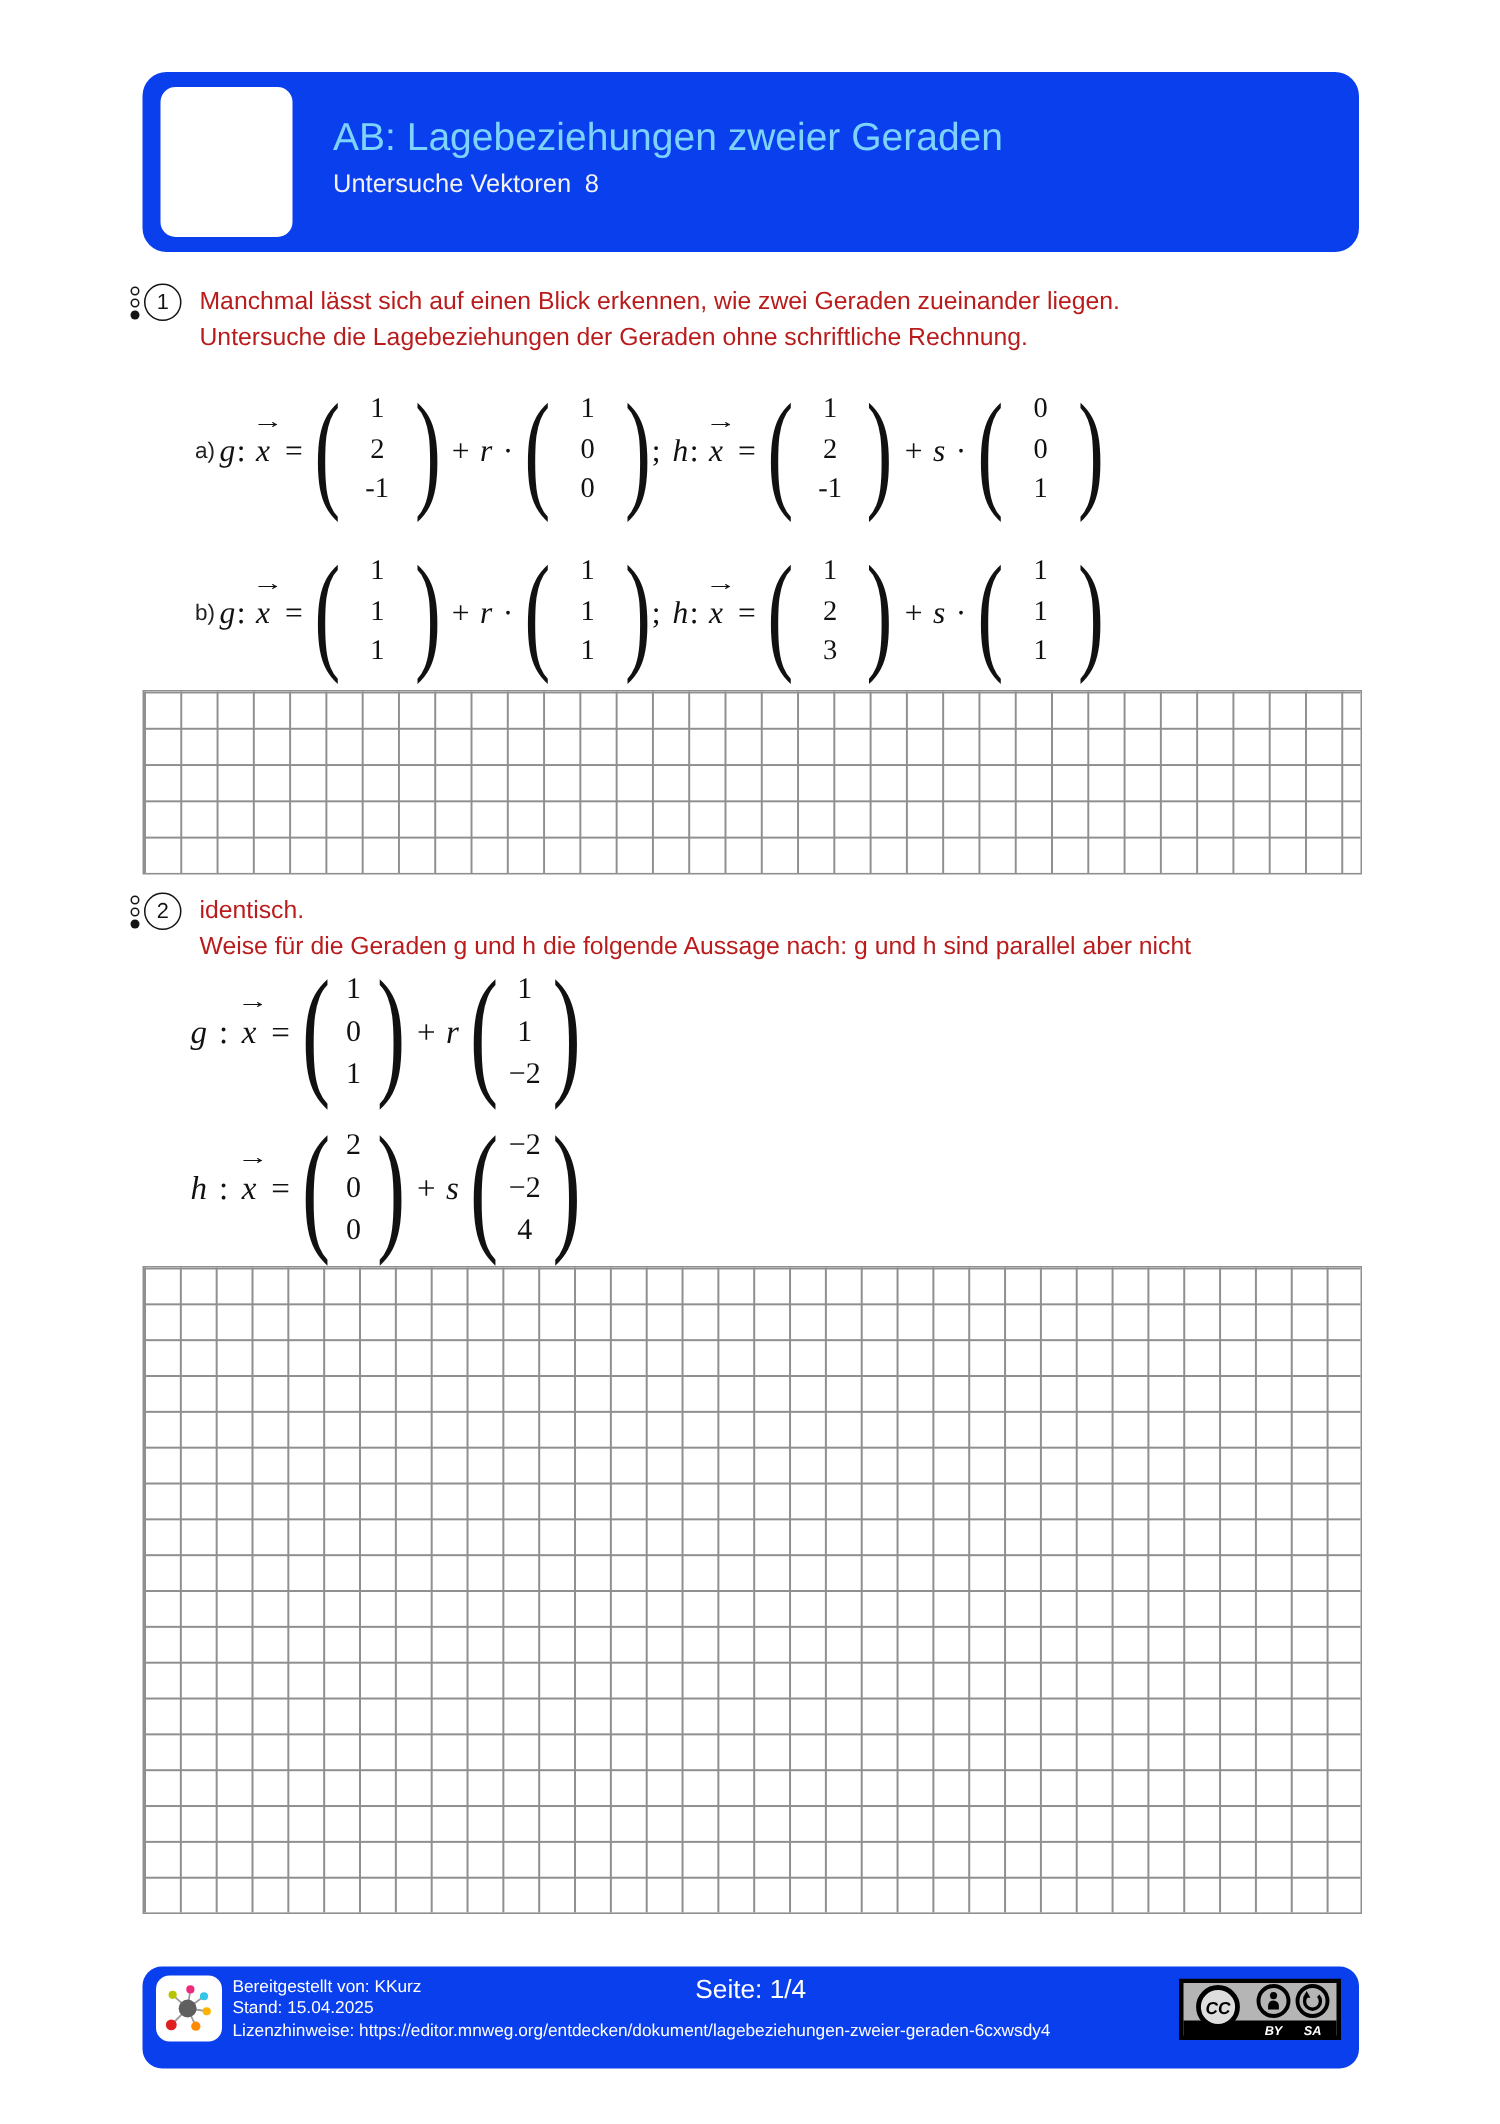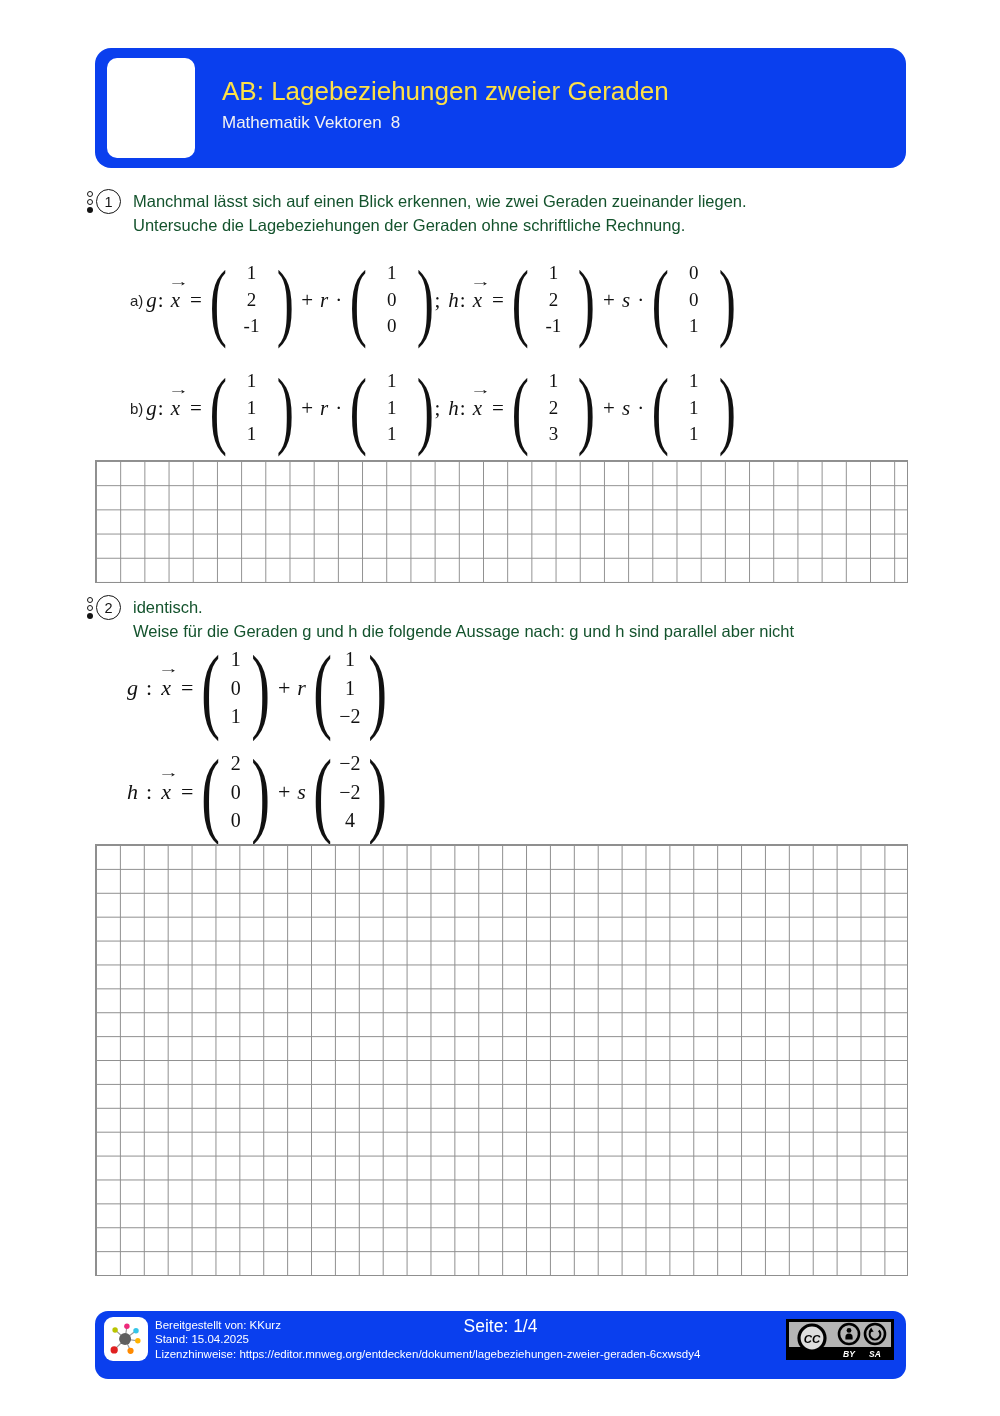--- a/index.html
+++ b/index.html
@@ -5,33 +5,33 @@
   html,body{margin:0;padding:0;background:#e8e8e8;}
   #page{position:relative;width:1000px;height:1416px;background:#ffffff;overflow:hidden;
         font-family:"Liberation Sans",sans-serif;color:#212121;}
   .abs{position:absolute;}
 
   
   .bluebar{background:#0a3fee;color:#fff;}
   #header{left:95px;top:48px;width:811px;height:120px;border-radius:16px;}
   #header .logo{position:absolute;left:12px;top:10px;width:88px;height:100px;background:#fff;border-radius:10px;}
   #header .titles{position:absolute;left:127px;top:27px;}
-  #header .title{font-size:26px;line-height:32px;font-weight:500;color:#fde047;}
+  #header .title{font-size:26px;line-height:32px;font-weight:500;color:#7dd3fc;}
   #header .subtitle{font-size:17px;line-height:22px;margin-top:5px;color:#f2f2f2;display:flex;gap:9px;}
 
   
   .tmark{display:flex;align-items:center;gap:3px;}
   .dots{display:flex;flex-direction:column;align-items:center;gap:2px;}
   .dots i{display:block;width:6px;height:6px;border-radius:50%;box-sizing:border-box;}
   .dots .ring{border:1.4px solid #141414;}
   .dots .dot{background:#141414;}
   .numcirc{width:23px;height:23px;border:1.6px solid #141414;border-radius:50%;
            display:flex;align-items:center;justify-content:center;
            font-size:14.5px;font-weight:500;color:#141414;}
-  .ttext{font-size:16.5px;line-height:23.5px;color:#14532d;}
+  .ttext{font-size:16.5px;line-height:23.5px;color:#b91c1c;}
 
   
   .eq{display:flex;align-items:center;font-family:"Liberation Serif",serif;font-size:21px;color:#111;}
   .eq2{font-size:22px;}
   .eq .lbl{font-family:"Liberation Sans",sans-serif;font-size:15px;color:#222;margin-right:3px;}
   .var{font-style:italic;}
   .pn{margin:0 6px 0 1px;}
   .op{margin:0 7px;}
   .vx{position:relative;display:inline-block;margin:0 3px 0 1px;}
   .vx .ar{position:absolute;left:-3px;top:-14px;font-size:14px;font-style:normal;
@@ -64,21 +64,21 @@
 </head>
 <body>
 
 <div id="page">
 
   <div id="header" class="abs bluebar">
     <div class="logo"></div>
     <div class="titles">
       <div class="title">AB: Lagebeziehungen zweier Geraden</div>
       <div class="subtitle">
-        <span>Mathematik Vektoren</span>
+        <span>Untersuche Vektoren</span>
         <span>8</span>
       </div>
     </div>
   </div>
 
   <div class="abs tmark" style="left:87px;top:189px;">
     <span class="dots">
         <i class="ring"></i>
         <i class="ring"></i>
         <i class="dot"></i>

